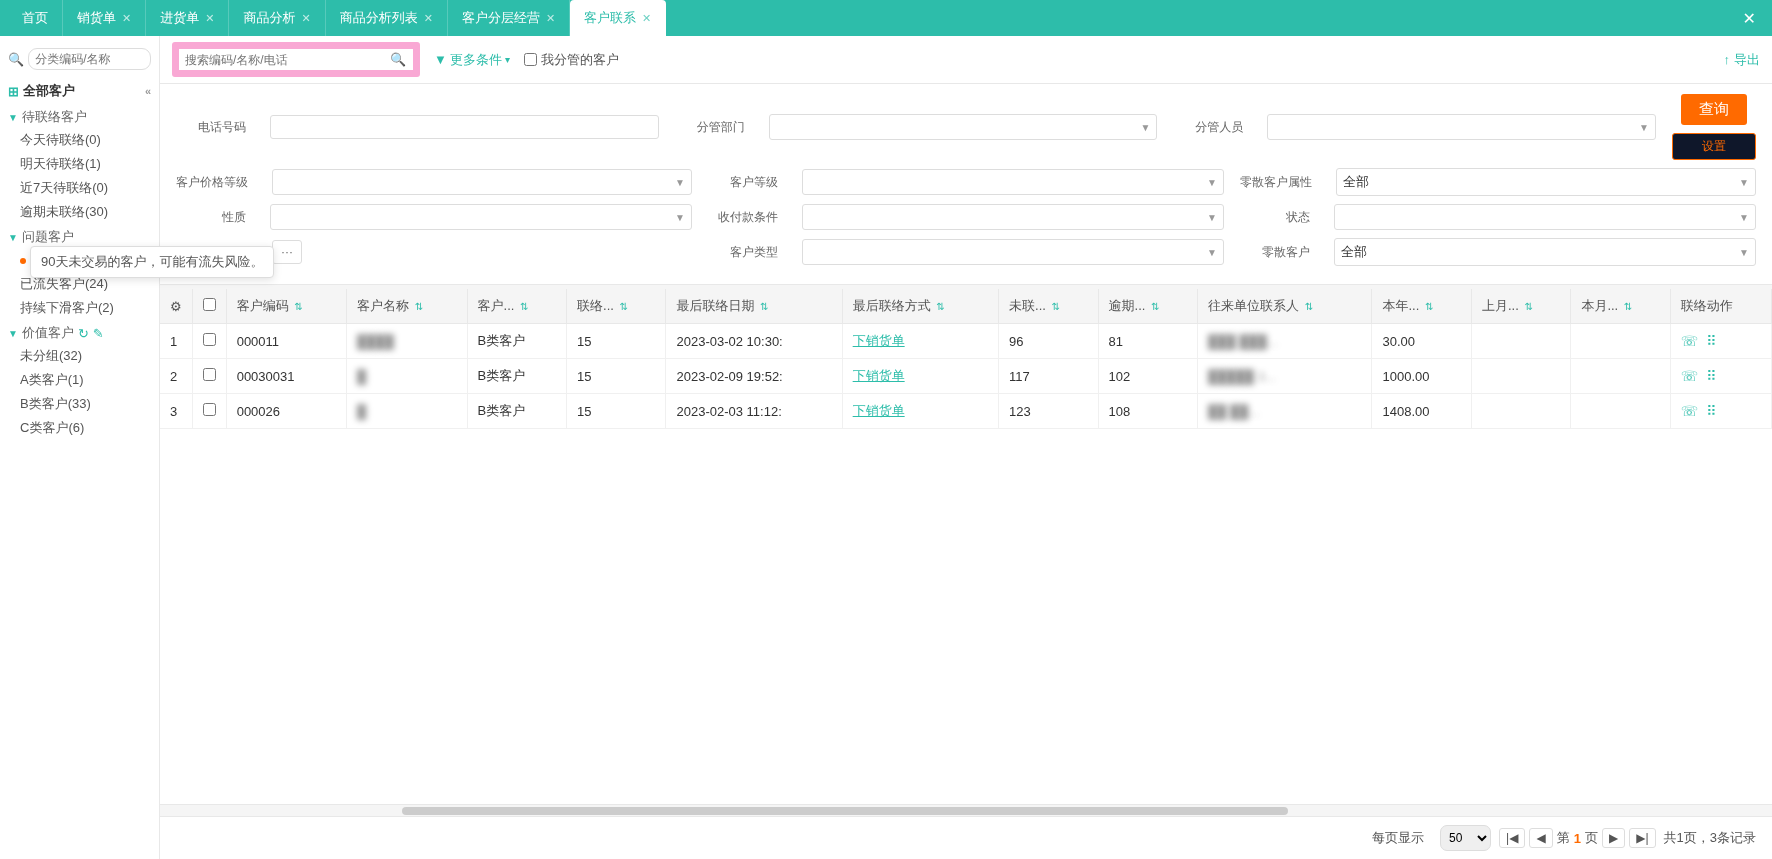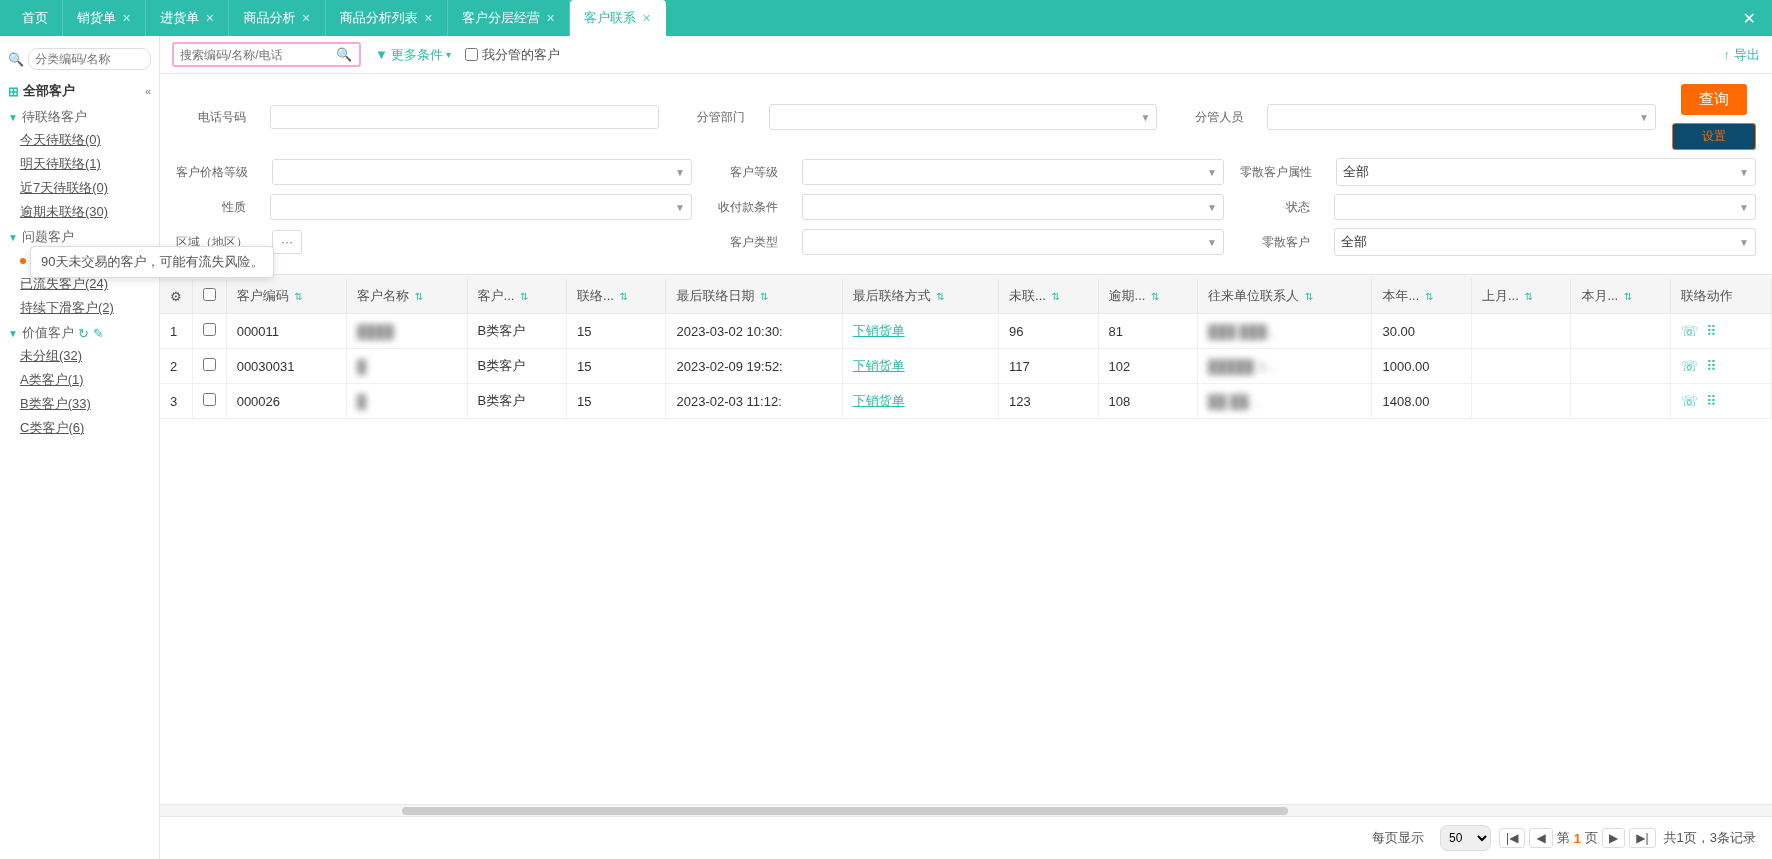--- a/index.html
+++ b/index.html
@@ -103,21 +103,20 @@
     .sidebar-section-label .arrow {
       margin-right: 4px;
       font-size: 10px;
       color: #2dbdaa;
     }
     .sidebar-item {
       padding: 3px 8px 3px 20px;
       color: #555;
       cursor: pointer;
       font-size: 12px;
-      text-decoration: underline;
     }
     .sidebar-item.active {
       color: #ff6a00;
       font-weight: bold;
     }
     .sidebar-item .dot {
       display: inline-block;
       width: 6px;
       height: 6px;
       background: #ff6a00;
@@ -156,24 +155,24 @@
       display: flex;
       align-items: center;
       background: #fff;
       padding: 6px 12px;
       border-bottom: 1px solid #e8e8e8;
       gap: 8px;
     }
     .filter-search-wrap {
       display: flex;
       align-items: center;
-      border: 2px solid #f9a8d4;
+      border: 7px solid #f9a8d4;
       border-radius: 3px;
       padding: 3px 6px;
-      width: 189px;
+      width: 248px;
     }
     .filter-search-wrap input {
       border: none;
       outline: none;
       font-size: 12px;
       width: 100%;
       color: #999;
     }
     .filter-more-btn {
       display: flex;
@@ -259,21 +258,21 @@
     .query-btn {
       background: #ff6a00;
       color: #fff;
       border: none;
       border-radius: 3px;
       padding: 6px 18px;
       cursor: pointer;
       font-size: 15px;
     }
     .settings-btn {
-      background: #0c4a6e;
+      background: #0f172a;
       color: #ff6a00;
       border: 1px solid #ff6a00;
       border-radius: 3px;
       padding: 4px 29px;
       cursor: pointer;
       font-size: 12px;
       margin-top: 4px;
     }
 
     

